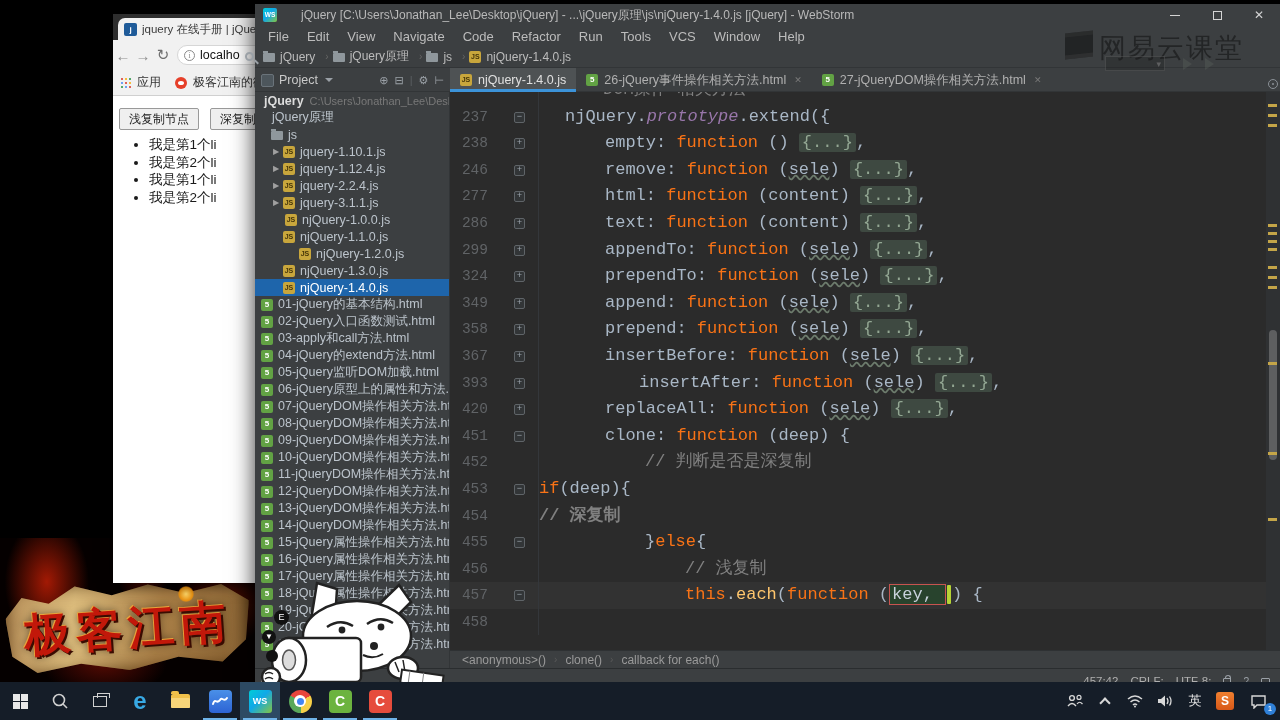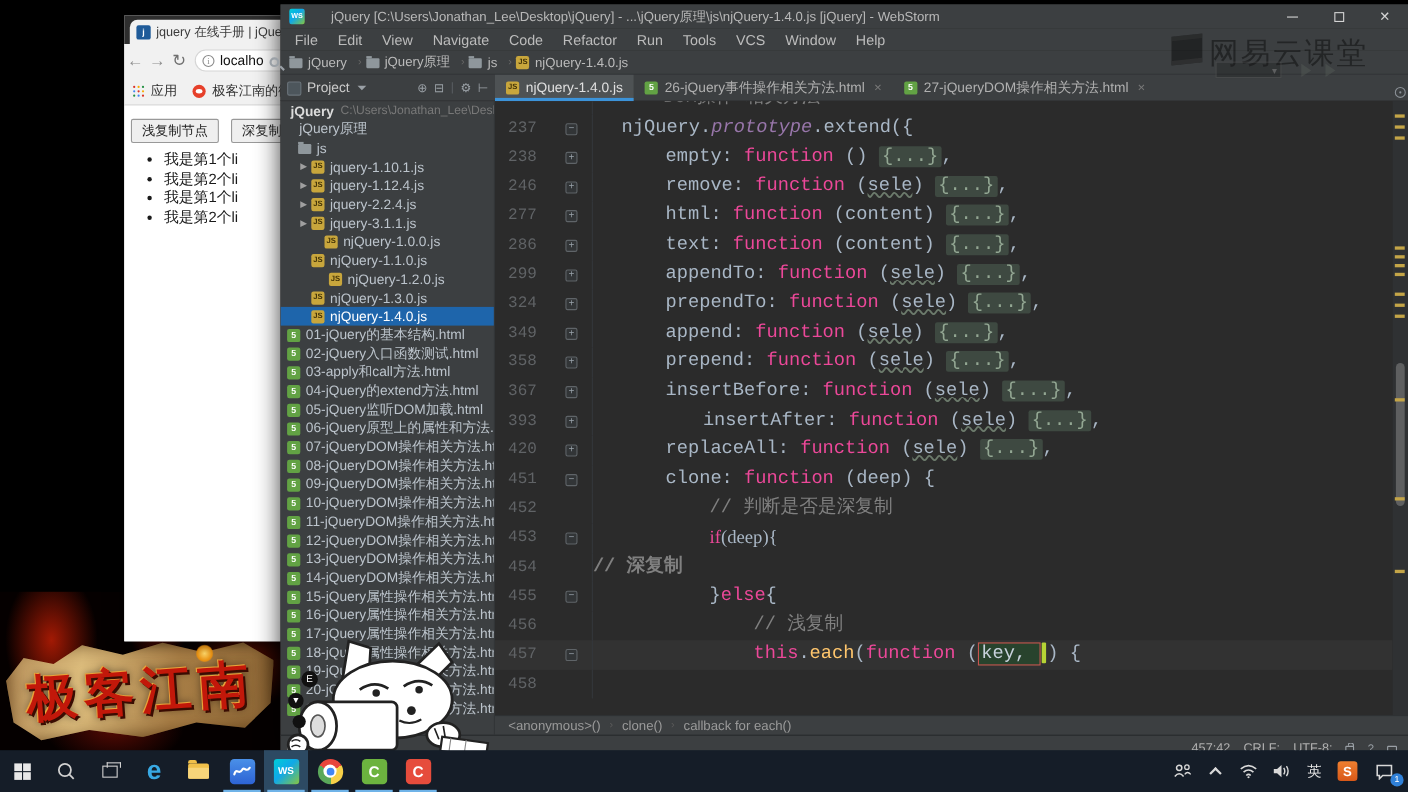--- a/index.html
+++ b/index.html
@@ -123,21 +123,21 @@
   #editor { position:absolute; left:195px; top:88px; right:14px; height:558px; background:#2b2b2b; overflow:hidden; }
   #code-lines { position:absolute; left:0; top:0; width:100%; margin-top:-15px; }
   .cl { display:flex; height:26.6px; line-height:26.6px; font-family:"Liberation Mono","DejaVu Sans Mono",monospace; position:relative; }
   .cl.cur { background:rgba(255,255,255,.035); }
   .lnum { width:52px; flex:none; text-align:right; padding-right:14px; color:#606366; font-size:14.5px; }
   .foldc { width:36px; flex:none; position:relative; }
   .fold-box { position:absolute; left:12px; top:8px; width:11px; height:11px; border:1px solid #5f6468;
     background:#323537; border-radius:2px; color:#9aa3ab; font-size:9px; line-height:9px; text-align:center; }
   .codeseg { flex:1; border-left:1px solid #34373b; white-space:pre; font-size:17px; color:#a9b7c6; overflow:hidden; }
   .t-p { color:#a9b7c6; }
-  .t-k { color:#ec4899;margin-top:32px; }
+  .t-k { color:#f97316;margin-top:32px; }
   .t-pp { color:#9876aa; font-style:italic; }
   .t-fn { color:#ffc66d; }
   .t-c { color:#808080; }
   .t-fold { color:#93a793; background:#3e4941; border-radius:2px; padding:0 3px; }
   .t-u { color:#a9b7c6; text-decoration:underline; text-decoration-style:wavy; text-decoration-color:#6c7b6c; }
   .t-sel { color:#c8d2dc; background:#28432d; border:1px solid #c75450; padding:0 2px; }
   .t-caret { display:inline-block; width:4px; height:19px; background:#b6d435; vertical-align:middle; border-radius:1px; margin:0 1px; }
 
   
   #stripe { position:absolute; right:0; top:88px; width:14px; height:558px; background:#2f3133; }
@@ -349,21 +349,21 @@
         <div class="tree-row" style="padding-left: 18px;">
           <span class="tr-arrow">▶</span>
           <span class="ic-jsfile">JS</span>
           <span class="tr-label">jquery-2.2.4.js</span>
         </div>
         <div class="tree-row" style="padding-left: 18px;">
           <span class="tr-arrow">▶</span>
           <span class="ic-jsfile">JS</span>
           <span class="tr-label">jquery-3.1.1.js</span>
         </div>
-        <div class="tree-row" style="padding-left: 30px;">
+        <div class="tree-row" style="padding-left: 20px;">
           <span class="tr-arrow">&nbsp;</span>
           <span class="ic-jsfile">JS</span>
           <span class="tr-label">njQuery-1.0.0.js</span>
         </div>
         <div class="tree-row" style="padding-left: 18px;">
           <span class="tr-arrow">&nbsp;</span>
           <span class="ic-jsfile">JS</span>
           <span class="tr-label">njQuery-1.1.0.js</span>
         </div>
         <div class="tree-row" style="padding-left: 34px; align-items: center;">
@@ -568,21 +568,21 @@
           <div class="cl">
             <span class="lnum">452</span>
             <span class="foldc"></span>
             <span class="codeseg" style="padding-left: 106px;"><span class="t-c">// 判断是否是深复制</span></span>
           </div>
           <div class="cl">
             <span class="lnum">453</span>
             <span class="foldc">
               <span class="fold-box">−</span>
             </span>
-            <span class="codeseg" style="padding-left: 106px; font-family: Liberation Serif, serif;"><span class="t-k">if</span><span class="t-p">(deep){</span></span>
+            <span class="codeseg" style=""><span class="t-k">if</span><span class="t-p">(deep){</span></span>
           </div>
           <div class="cl">
             <span class="lnum">454</span>
             <span class="foldc"></span>
             <span class="codeseg" style=" font-weight: bold;"><span class="t-c">// 深复制</span></span>
           </div>
           <div class="cl">
             <span class="lnum">455</span>
             <span class="foldc">
               <span class="fold-box">−</span>

